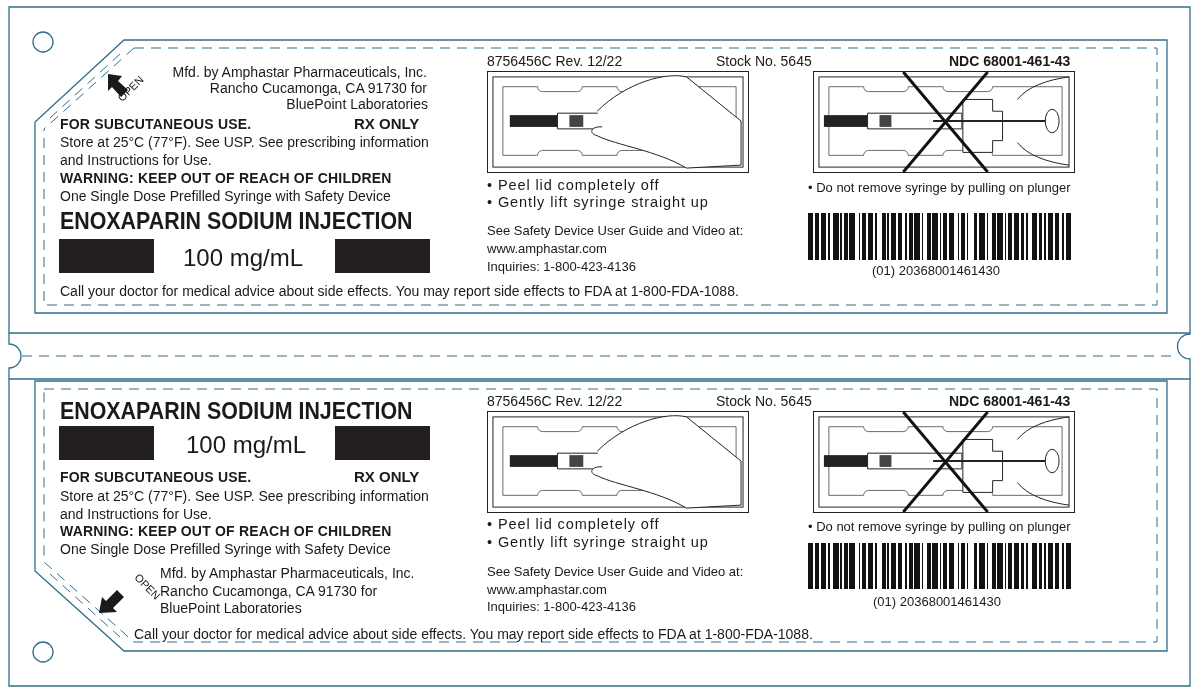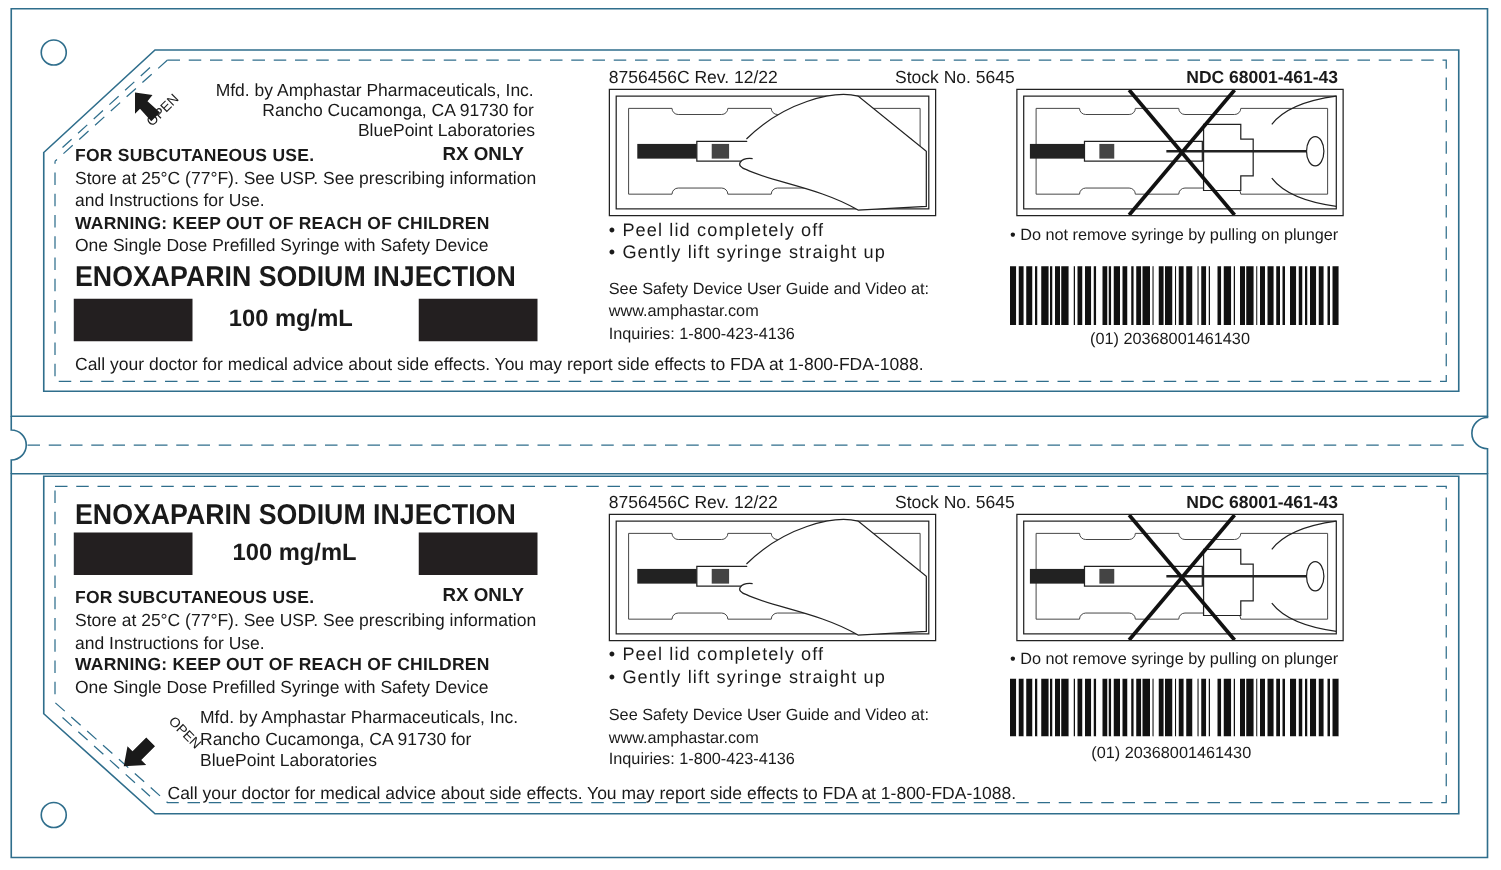--- a/index.html
+++ b/index.html
@@ -6,21 +6,21 @@
   html, body { width: 1201px; height: 696px; background: #ffffff; overflow: hidden; }
   body { position: relative; font-family: "Liberation Sans", sans-serif; color: #1a1a1a; }
 
   .abs { position: absolute; }
   .label-svg { position: absolute; left: 0; top: 0; }
 
   .txt { position: absolute; white-space: nowrap; line-height: 1; }
   .t-small { font-size: 13px; }
   .t-body { font-size: 14px; }
   .t-title { font-size: 23px; font-weight: bold; transform: scaleX(0.93); transform-origin: left top; }
-  .t-strength { font-size: 19px; font-weight: bold; }
+  .t-strength { font-size: 24px; font-weight: normal; }
   .t-spaced { font-size: 14.5px; letter-spacing: 0.9px; }
   .t-ndc { font-size: 14px; font-weight: bold; }
   .t-rx { font-size: 15px; font-weight: bold; }
   .t-sub { font-size: 14px; font-weight: bold; letter-spacing: 0.2px; }
 
   .black-bar { position: absolute; background: #231f20; }
 
   .pic { position: absolute; border: 1.5px solid #222; background: #fff; }
   .pic svg { width: 100%; height: 100%; display: block; }
 

